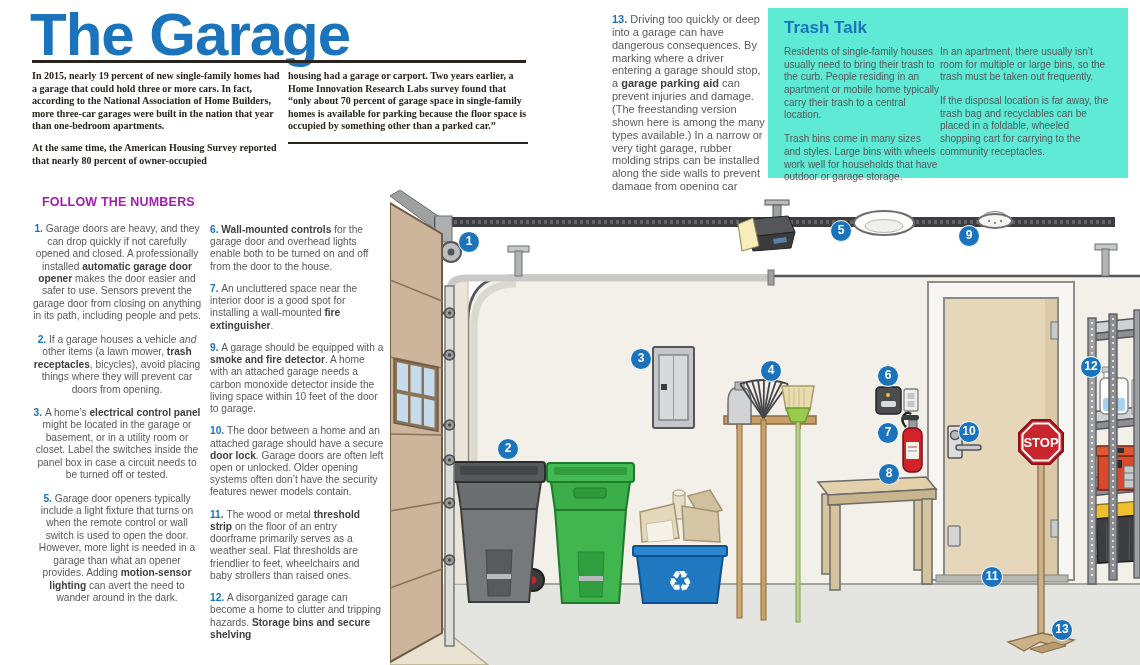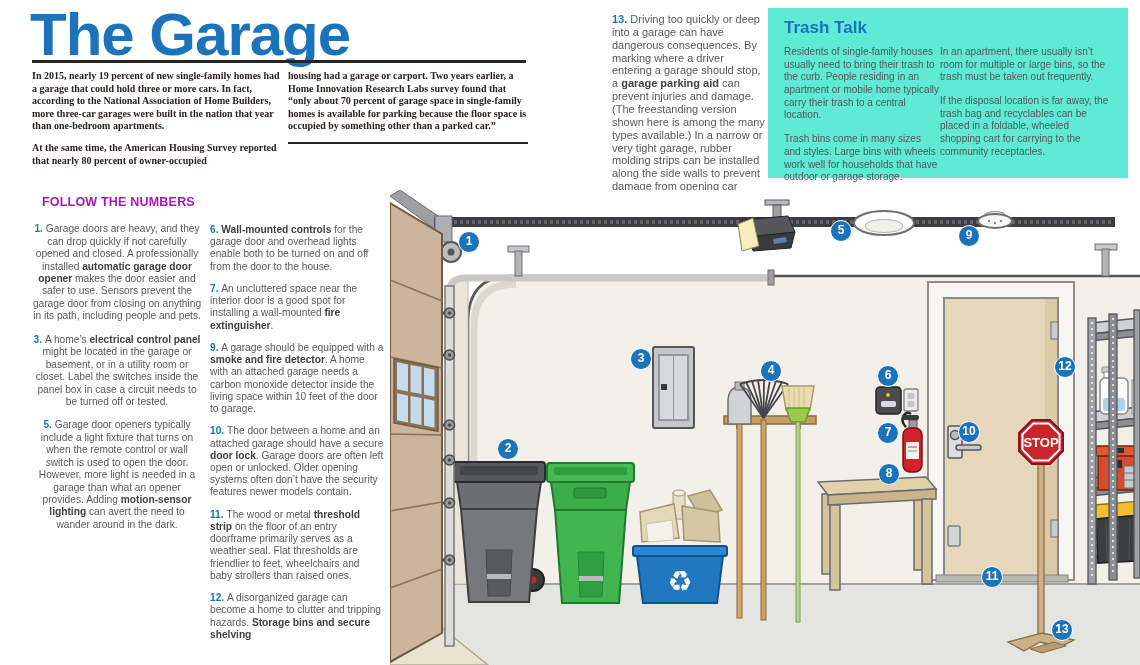--- a/index.html
+++ b/index.html
@@ -51,20 +51,21 @@
       <p>At the same time, the American Housing Survey reported that nearly 80 percent of owner-occupied</p>
     </div>
   <div class="intro-col" id="intro2">
       <p>housing had a garage or carport. Two years earlier, a Home Innovation Research Labs survey found that “only about 70 percent of garage space in single-family homes is available for parking because the floor space is occupied by something other than a parked car.”</p>
     </div>
 
   <div class="fn-col" id="fncol1">
     <h3 class="fn-heading">FOLLOW THE NUMBERS</h3>
     <div class="items">
         <p class="fn-item"><span class="fn-num">1. </span><span>Garage doors are heavy, and they can drop quickly if not carefully opened and closed. A professionally installed </span><span class="bold">automatic garage door opener</span><span> makes the door easier and safer to use. Sensors prevent the garage door from closing on anything in its path, including people and pets.</span></p>
+        <p class="fn-item"><span class="fn-num">2. </span><span>If a garage houses a vehicle </span><span class="ital">and</span><span> other items (a lawn mower, </span><span class="bold">trash receptacles</span><span>, bicycles), avoid placing things where they will prevent car doors from opening.</span></p>
         <p class="fn-item"><span class="fn-num">3. </span><span>A home’s </span><span class="bold">electrical control panel</span><span> might be located in the garage or basement, or in a utility room or closet. Label the switches inside the panel box in case a circuit needs to be turned off or tested.</span></p>
         <p class="fn-item"><span class="fn-num">5. </span><span>Garage door openers typically include a light fixture that turns on when the remote control or wall switch is used to open the door. However, more light is needed in a garage than what an opener provides. Adding </span><span class="bold">motion-sensor lighting</span><span> can avert the need to wander around in the dark.</span></p>
       </div>
   </div>
   <div class="fn-col" id="fncol2">
     <div class="items">
         <p class="fn-item"><span class="fn-num">6. </span><span class="bold">Wall-mounted controls</span><span> for the garage door and overhead lights enable both to be turned on and off from the door to the house.</span></p>
         <p class="fn-item"><span class="fn-num">7. </span><span>An uncluttered space near the interior door is a good spot for installing a wall-mounted </span><span class="bold">fire extinguisher</span><span>.</span></p>
         <p class="fn-item"><span class="fn-num">9. </span><span>A garage should be equipped with a </span><span class="bold">smoke and fire detector</span><span>. A home with an attached garage needs a carbon monoxide detector inside the living space within 10 feet of the door to garage.</span></p>
         <p class="fn-item"><span class="fn-num">10. </span><span>The door between a home and an attached garage should have a secure </span><span class="bold">door lock</span><span>. Garage doors are often left open or unlocked. Older opening systems often don’t have the security features newer models contain.</span></p>
@@ -373,16 +374,16 @@
       <div class="callout" style="left: 107px; top: 248px;">2</div>
       <div class="callout" style="left: 240px; top: 158px;">3</div>
       <div class="callout" style="left: 370px; top: 170px;">4</div>
       <div class="callout" style="left: 440px; top: 30px;">5</div>
       <div class="callout" style="left: 487px; top: 175px;">6</div>
       <div class="callout" style="left: 487px; top: 232px;">7</div>
       <div class="callout" style="left: 488px; top: 273px;">8</div>
       <div class="callout" style="left: 568px; top: 35px;">9</div>
       <div class="callout" style="left: 568px; top: 211px; margin-top: 20px;">10</div>
       <div class="callout" style="left: 591px; top: 376px;">11</div>
-      <div class="callout" style="left: 664px; top: 166px;">12</div>
+      <div class="callout" style="left: 690px; top: 166px;">12</div>
       <div class="callout" style="left: 661px; top: 429px;">13</div>
     </div>
 </div>
 
 </body></html>

